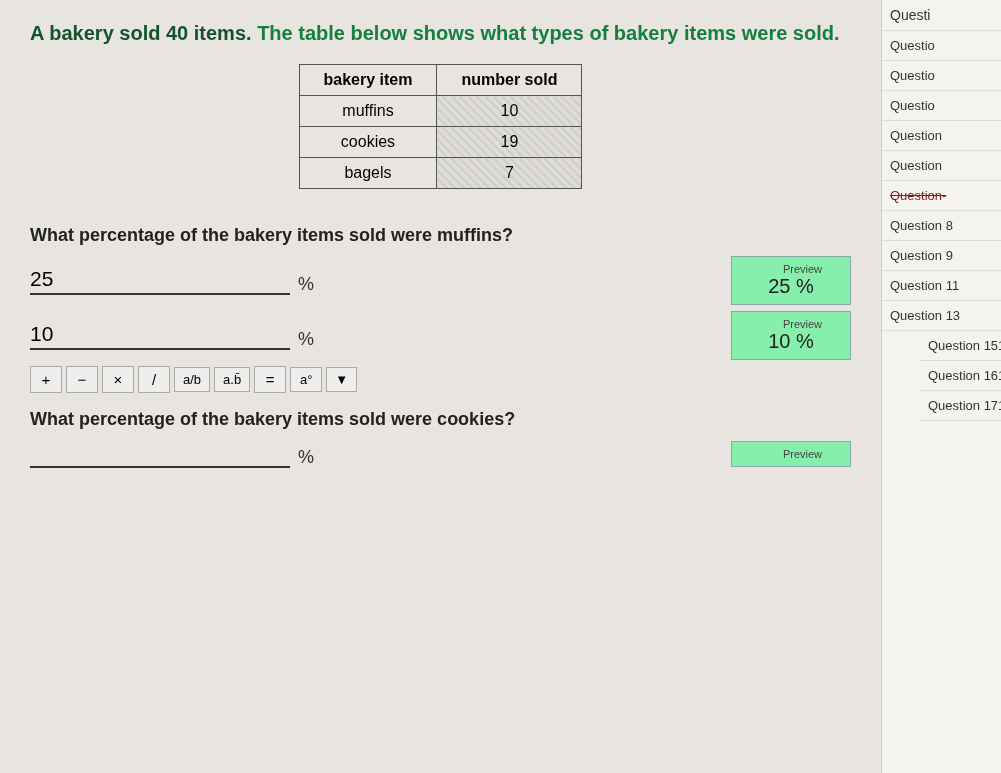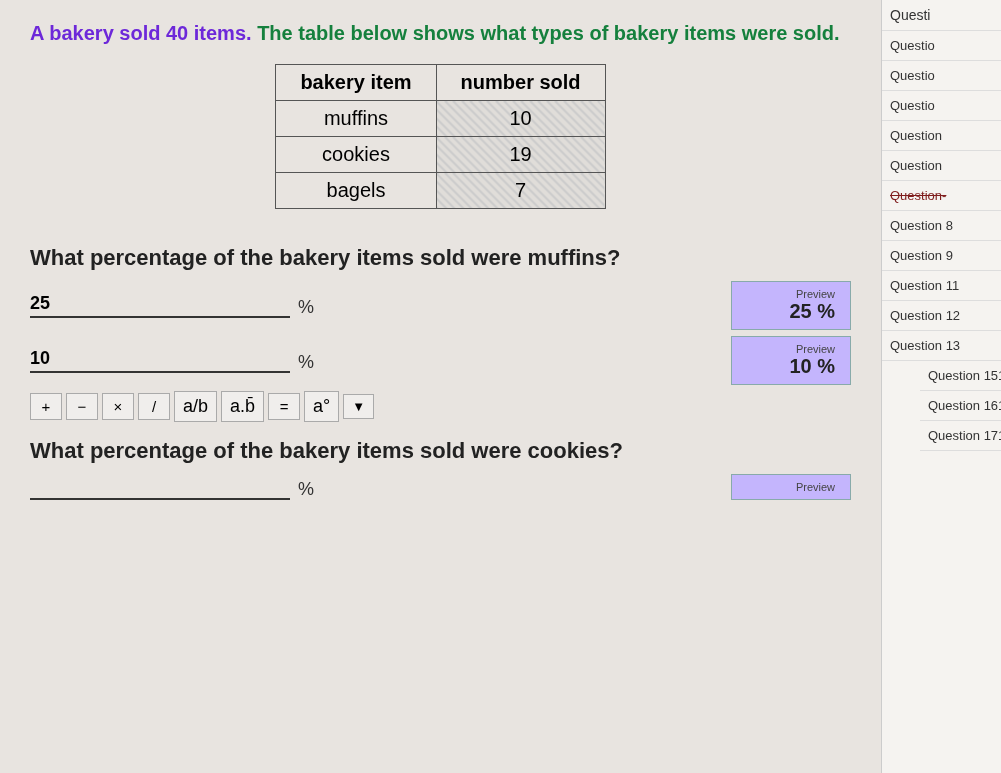--- a/index.html
+++ b/index.html
@@ -22,57 +22,57 @@
 
     .problem-text {
       font-size: 20px;
       font-weight: bold;
       color: #222;
       margin-bottom: 18px;
       line-height: 1.3;
     }
 
     .problem-text span {
-      color: #6d28d9;
+      color: #14532d;
     }
 
     
     .bakery-table {
       border-collapse: collapse;
       margin: 0 auto 20px auto;
       display: block;
       width: fit-content;
     }
 
     .bakery-table th, .bakery-table td {
       border: 1px solid #555;
       padding: 6px 24px;
       text-align: center;
-      font-size: 20px;
+      font-size: 16px;
       background: #e8e4e0;
     }
 
     .bakery-table th {
       font-weight: bold;
       background: #e8e4e0;
     }
 
     .bakery-table td:last-child {
       background: repeating-linear-gradient(
         45deg,
         #ccc,
         #ccc 2px,
         #e0ddd9 2px,
         #e0ddd9 6px
       );
     }
 
     
     .question-text {
-      font-size: 22px;
+      font-size: 18px;
       font-weight: bold;
       color: #222;
       margin: 16px 0 10px 0;
     }
 
     .answer-row {
       display: flex;
       align-items: center;
       margin-bottom: 6px;
       gap: 10px;
@@ -81,52 +81,50 @@
     .answer-input-wrapper {
       display: flex;
       align-items: flex-end;
       flex: 1;
     }
 
     .answer-input {
       border: none;
       border-bottom: 2px solid #333;
       background: transparent;
-      font-size: 18px;
+      font-size: 21px;
       width: 260px;
       outline: none;
       padding-bottom: 2px;
-      font-weight: bold;
     }
 
     .percent-symbol {
       font-size: 18px;
       margin-left: 8px;
       color: #333;
     }
 
     .preview-box {
-      background: #c4b5fd;
+      background: #86efac;
       border: 1px solid #8aa;
-      padding: 6px 15px;
+      padding: 6px 28px;
       min-width: 120px;
       text-align: center;
     }
 
     .preview-label {
       font-size: 11px;
       color: #444;
       text-align: right;
     }
 
     .preview-value {
       font-size: 20px;
-      font-weight: bold;
+      font-weight: normal;
       color: #222;
-      text-align: right;
     }
 
     
     .math-toolbar {
       display: flex;
       align-items: center;
       gap: 4px;
       margin-top: 6px;
       margin-bottom: 12px;
     }
@@ -135,21 +133,21 @@
       background: #f0eeec;
       border: 1px solid #aaa;
       padding: 4px 10px;
       font-size: 15px;
       cursor: pointer;
       min-width: 32px;
       text-align: center;
     }
 
     .math-btn-special {
-      font-size: 18px;
+      font-size: 13px;
       padding: 4px 8px;
     }
 
     .dropdown-btn {
       background: #f0eeec;
       border: 1px solid #aaa;
       padding: 4px 8px;
       font-size: 13px;
       cursor: pointer;
     }
@@ -280,21 +278,20 @@
   <div class="sidebar-item">Questi</div>
   <div class="sidebar-item">Questio</div>
   <div class="sidebar-item">Questio</div>
   <div class="sidebar-item">Questio</div>
   <div class="sidebar-item">Question</div>
   <div class="sidebar-item">Question</div>
   <div class="sidebar-item strikethrough">Question-</div>
   <div class="sidebar-item">Question 8</div>
   <div class="sidebar-item">Question 9</div>
   <div class="sidebar-item">Question 11</div>
-  <div class="sidebar-item">Question 12</div>
   <div class="sidebar-item">Question 13</div>
   <div class="sidebar-item with-number">
     <span>Question 15</span>
     <span>1</span>
   </div>
   <div class="sidebar-item with-number">
     <span>Question 16</span>
     <span>10</span>
   </div>
   <div class="sidebar-item with-number">

